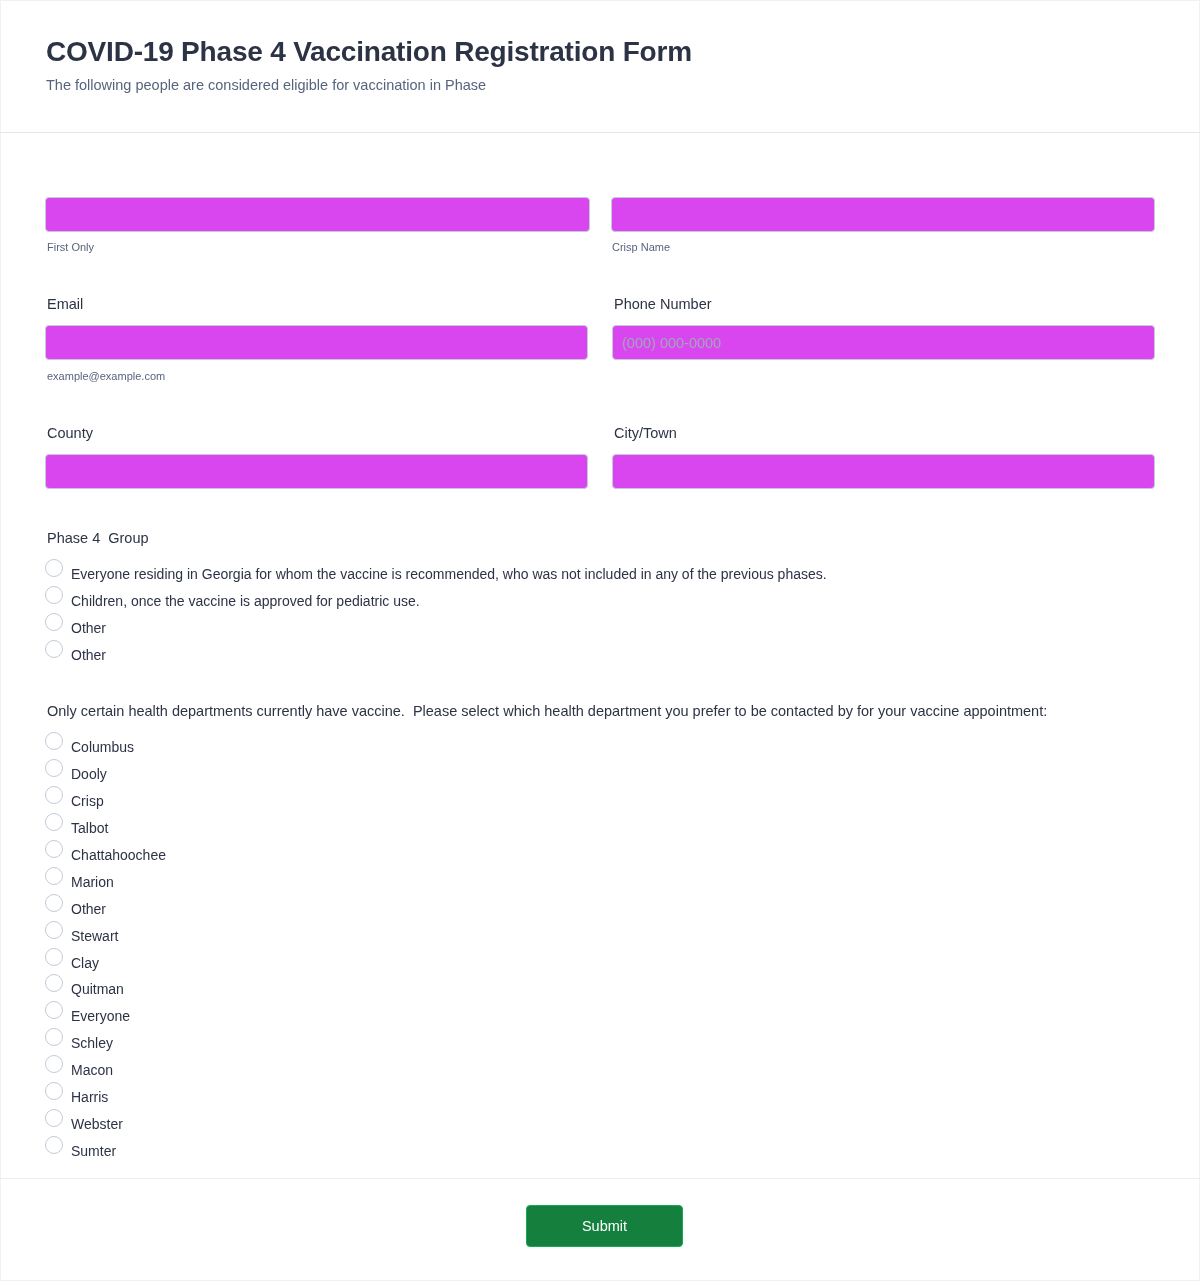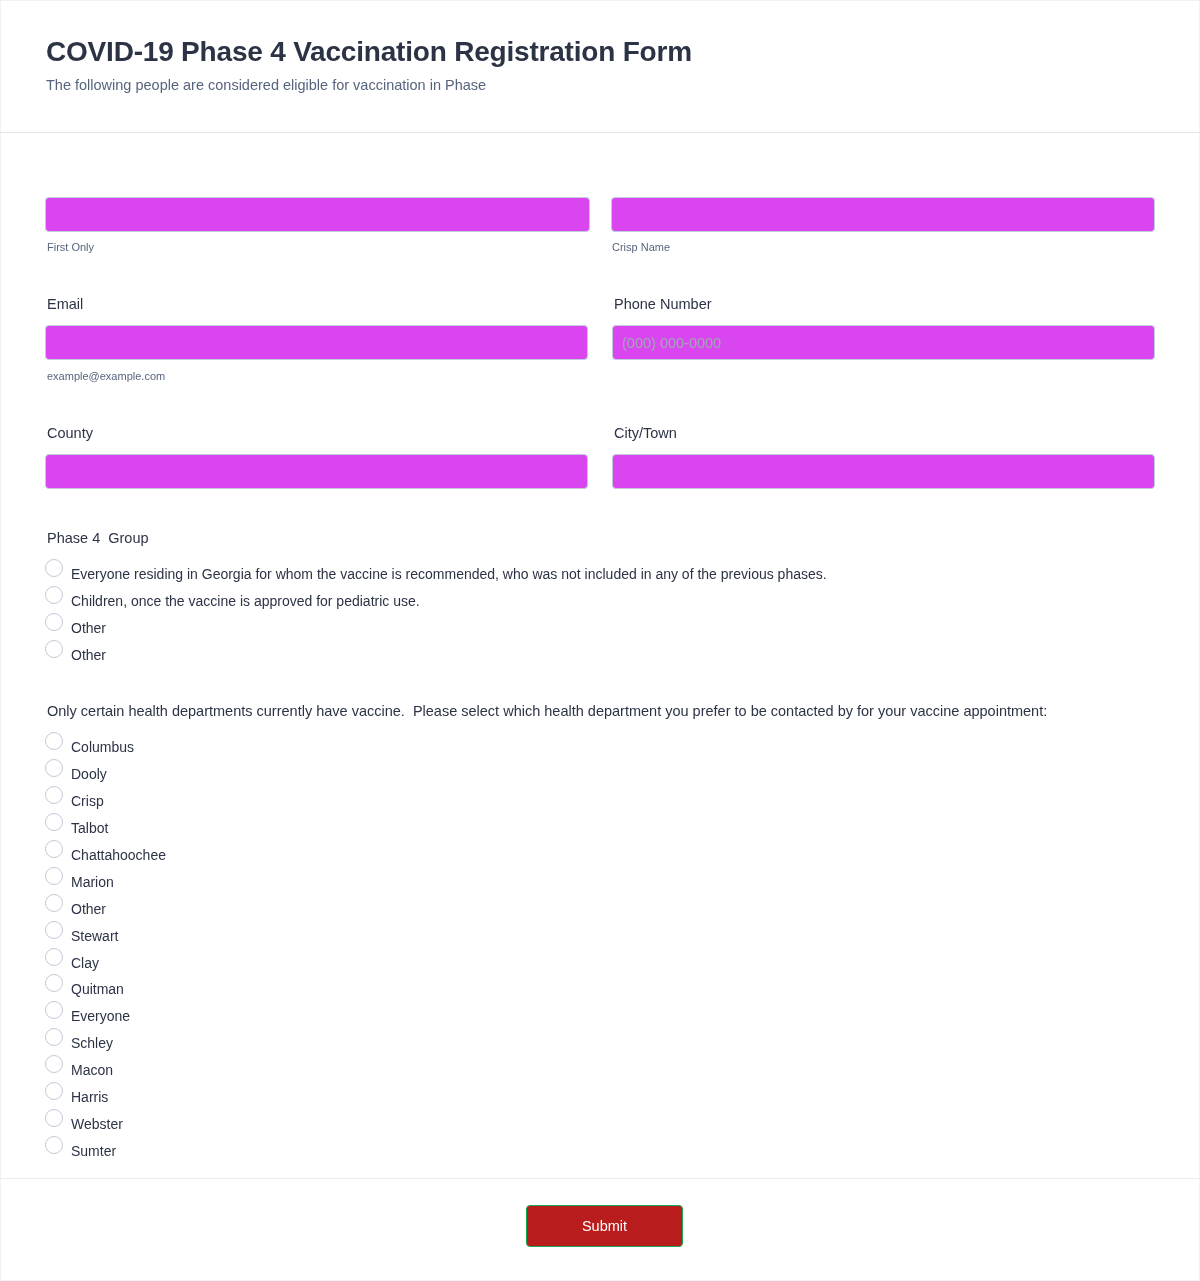--- a/index.html
+++ b/index.html
@@ -14,21 +14,21 @@
     .sublabel { position: absolute; font-size: 11px; color: #57647e; white-space: nowrap; }
     .input { position: absolute; height: 35px; border: 1px solid #c3cad8; border-radius: 4px; background: #d946ef; font-family: "Liberation Sans", sans-serif; font-size: 14.5px; color: #2c3345; padding: 0 9px; outline: none; }
     .input::placeholder { color: #a0a8b8; }
 
     .radio-list { position: absolute; left: 45px; }
     .radio-item { display: flex; align-items: center; height: 26.9px; cursor: pointer; }
     .radio-circle { width: 18px; height: 18px; border: 1px solid #c3cad8; border-radius: 50%; background: #fff; flex-shrink: 0; }
     .radio-text { margin-left: 8px; font-size: 14px; color: #2c3345; white-space: nowrap; margin-top: 12px; }
 
     .footer-line { position: absolute; left: 0; top: 1178px; width: 1200px; height: 1px; background: #ebedf1; }
-    .submit { position: absolute; left: 526px; top: 1205px; width: 157px; height: 42px; background: #b91c1c; border: 1px solid #15aa52; border-radius: 4px; color: #fff; font-family: "Liberation Sans", sans-serif; font-size: 14.5px; cursor: pointer; }
+    .submit { position: absolute; left: 526px; top: 1205px; width: 157px; height: 42px; background: #15803d; border: 1px solid #15aa52; border-radius: 4px; color: #fff; font-family: "Liberation Sans", sans-serif; font-size: 14.5px; cursor: pointer; }
   </style>
 </head>
 <body>
 
 <div class="frame"></div>
 
 <div class="header">
   <h1 class="title">COVID-19 Phase 4 Vaccination Registration Form</h1>
   <div class="subtitle">The following people are considered eligible for vaccination in Phase</div>
 </div>

